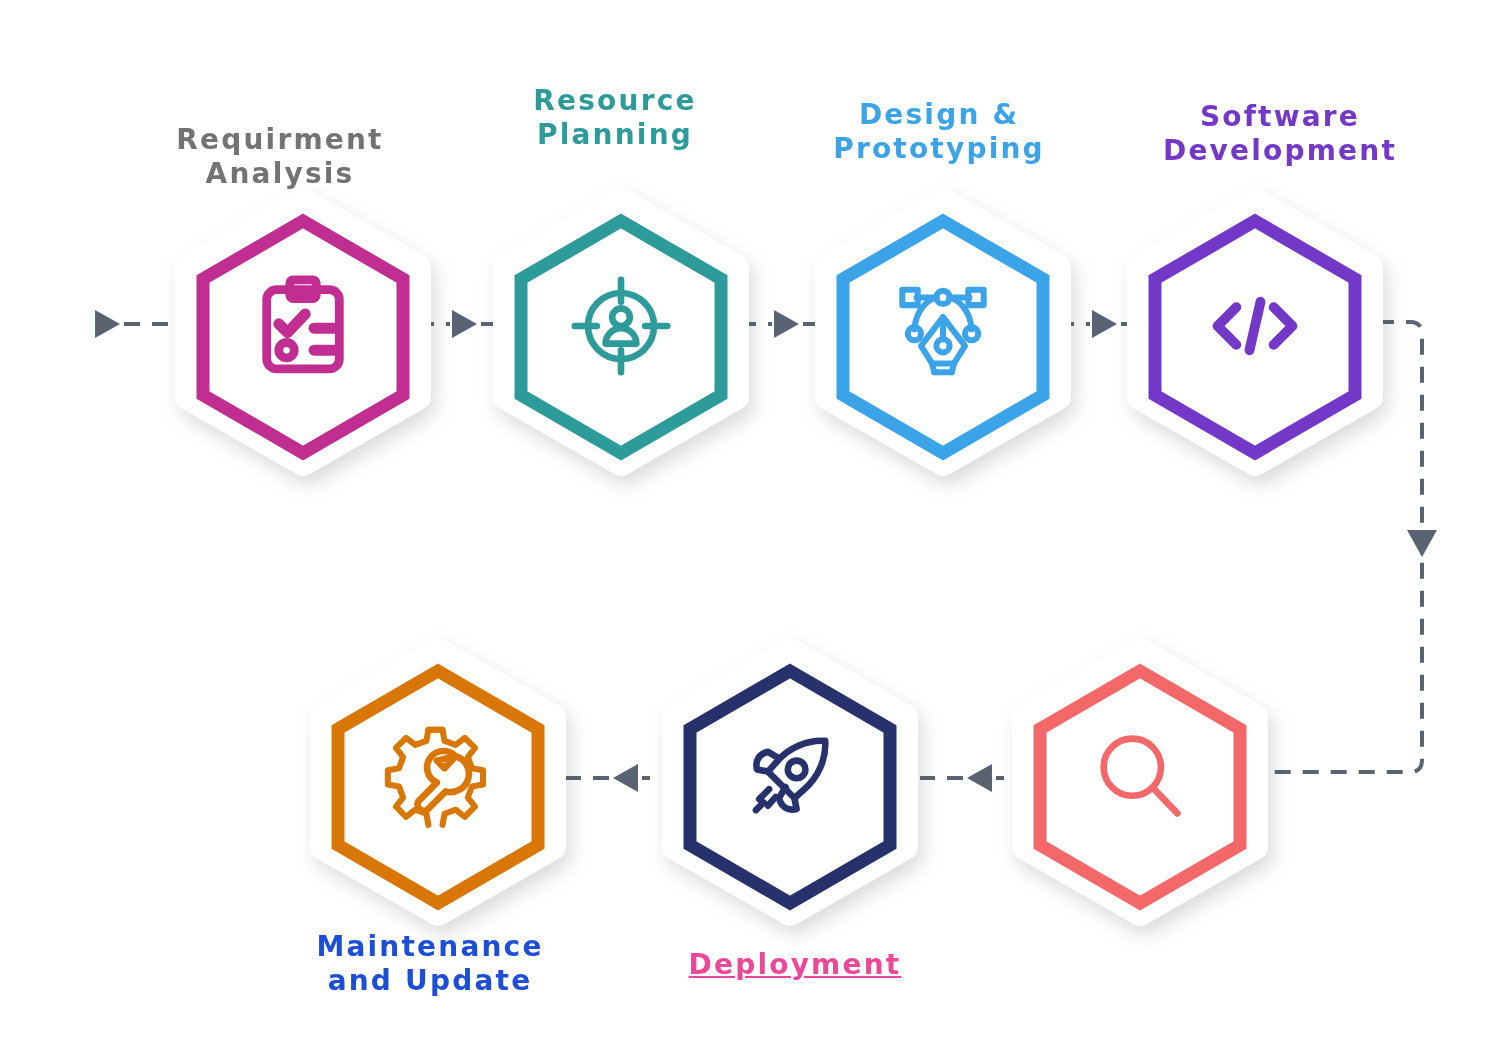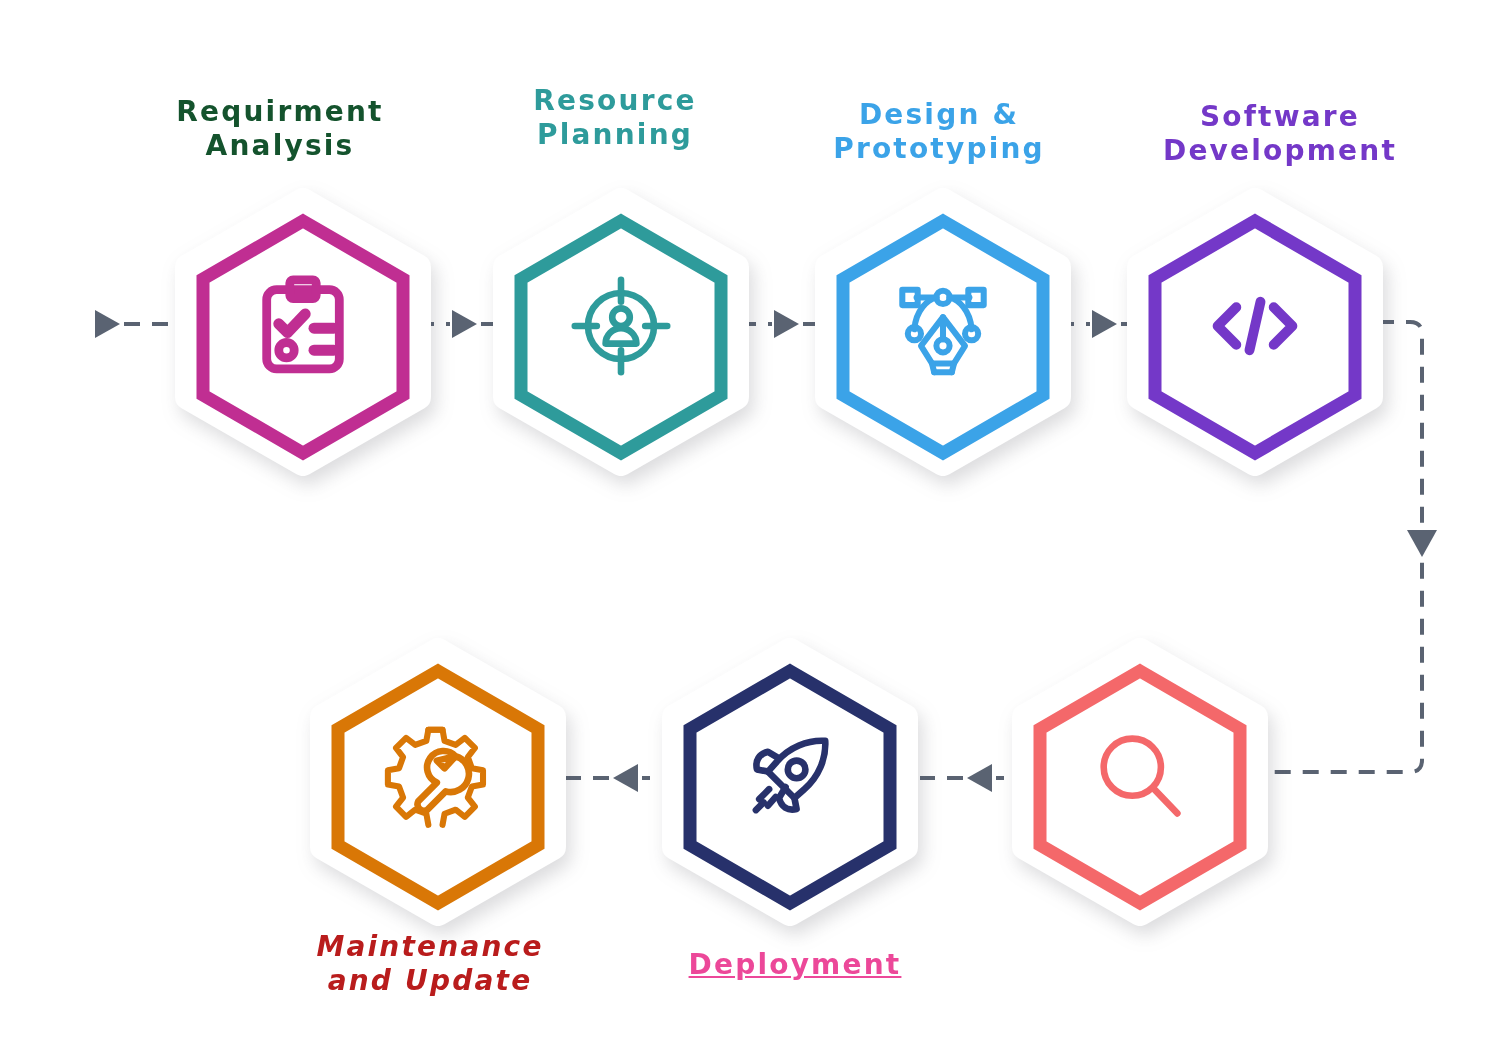--- a/index.html
+++ b/index.html
@@ -132,30 +132,30 @@
       <line class="dash" x1="963" y1="778" x2="920" y2="778" stroke="#5a6372"></line>
     </g>
 
     <g>
       <line class="dash" x1="678" y1="778" x2="642" y2="778" stroke="#5a6372"></line>
       <polygon class="head" points="638,764 638,792 613,778" fill="#5a6372"></polygon>
       <line class="dash" x1="609" y1="778" x2="562" y2="778" stroke="#5a6372"></line>
     </g>
   </svg>
 
-  <div class="label lbl-req" style="color: #14532d;">Requirment
+  <div class="label lbl-req" style="color: #737373; margin-top: 28px;">Requirment
 Analysis</div>
   <div class="label lbl-res" style="color: rgb(46, 155, 155);">Resource
 Planning</div>
   <div class="label lbl-des" style="color: rgb(59, 163, 232);">Design &amp;
 Prototyping</div>
   <div class="label lbl-dev" style="color: rgb(116, 56, 200);">Software
 Development</div>
 
-  <div class="label lbl-mnt" style="color: #b91c1c; font-style: italic;">Maintenance
+  <div class="label lbl-mnt" style="color: #1d4ed8;">Maintenance
 and Update</div>
   <div class="label lbl-dep" style="color: #ec4899; text-decoration: underline;">Deployment</div>
 
   <div class="node" style="left:178px; top:195px;">
     <svg class="hex" viewBox="0 0 250 262">
       <polygon points="125,6 240,72 240,202 125,268 10,202 10,72" fill="#ffffff" stroke="#ffffff" stroke-width="26" stroke-linejoin="round" style="filter:drop-shadow(5px 9px 9px rgba(80,80,90,0.20))"></polygon>
       <polygon class="hexring" points="125,26 225,84 225,200 125,258 25,200 25,84" fill="#ffffff" stroke-width="13" stroke-linejoin="miter" stroke="#C02E92"></polygon>
     </svg>
     <div class="iconbox">
       <svg viewBox="0 0 100 100">

